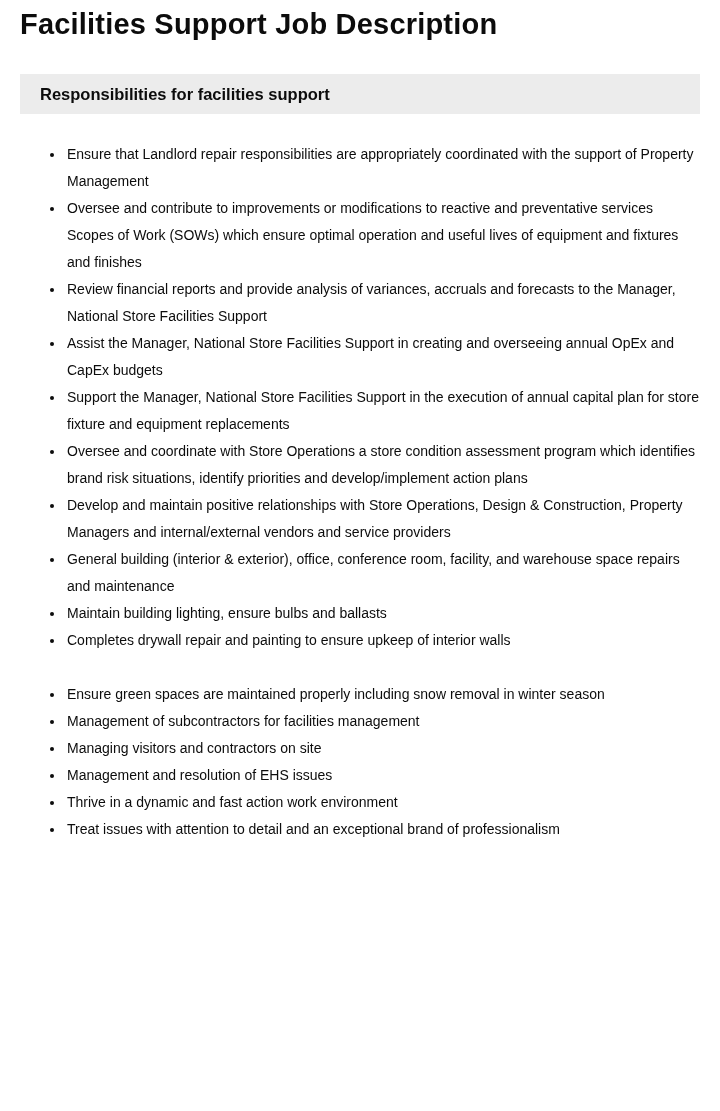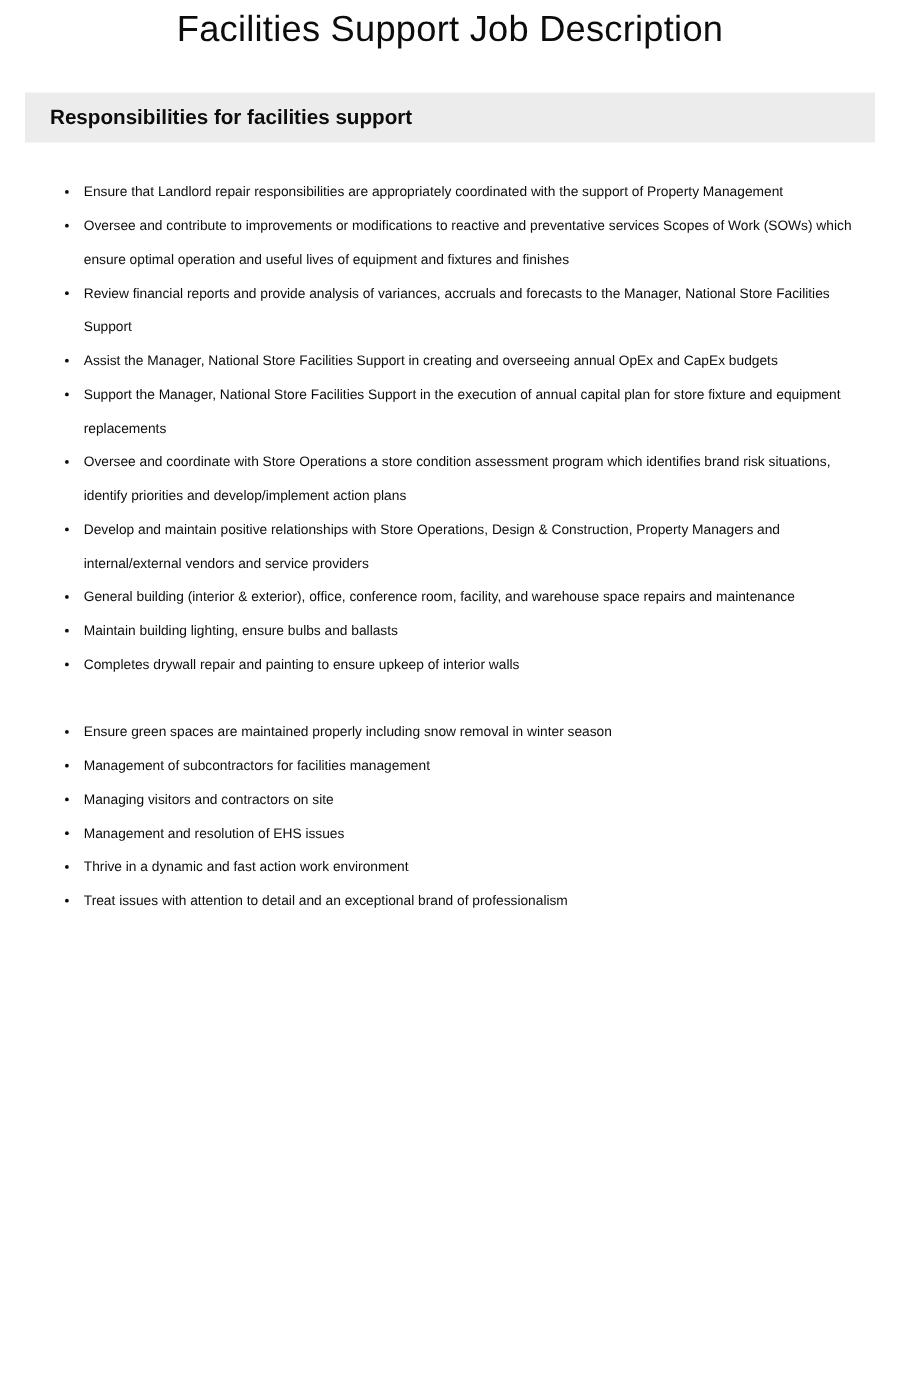--- a/index.html
+++ b/index.html
@@ -14,22 +14,22 @@
     font-family: "Liberation Sans", "DejaVu Sans", sans-serif;
     color: #0c0c0c;
     -webkit-font-smoothing: antialiased;
   }
   .page {
     padding: 0 20px 24px;
   }
   .page-title {
     font-size: 29px;
     line-height: 1.25;
-    font-weight: 400;
-    text-align: center;
+    font-weight: 700;
+    text-align: left;
     margin: 0;
     padding-top: 6px;
     letter-spacing: 0.2px;
   }
   .intro {
     font-size: 16.5px;
     line-height: 27px;
     margin: 25px 0 0;
   }
   .section-header {
@@ -39,21 +39,21 @@
     font-weight: 700;
     line-height: 18px;
     padding: 11px 20px;
   }
   .bullet-list {
     list-style: disc outside;
     margin: 27px 0 0;
     padding: 0 0 0 45px;
   }
   .bullet-list li {
-    font-size: 11px;
+    font-size: 14px;
     line-height: 27px;
     padding-left: 2px;
   }
 </style>
 </head>
 <body>
 
 <main class="page">
 
   <h1 class="page-title">Facilities Support Job Description</h1>

